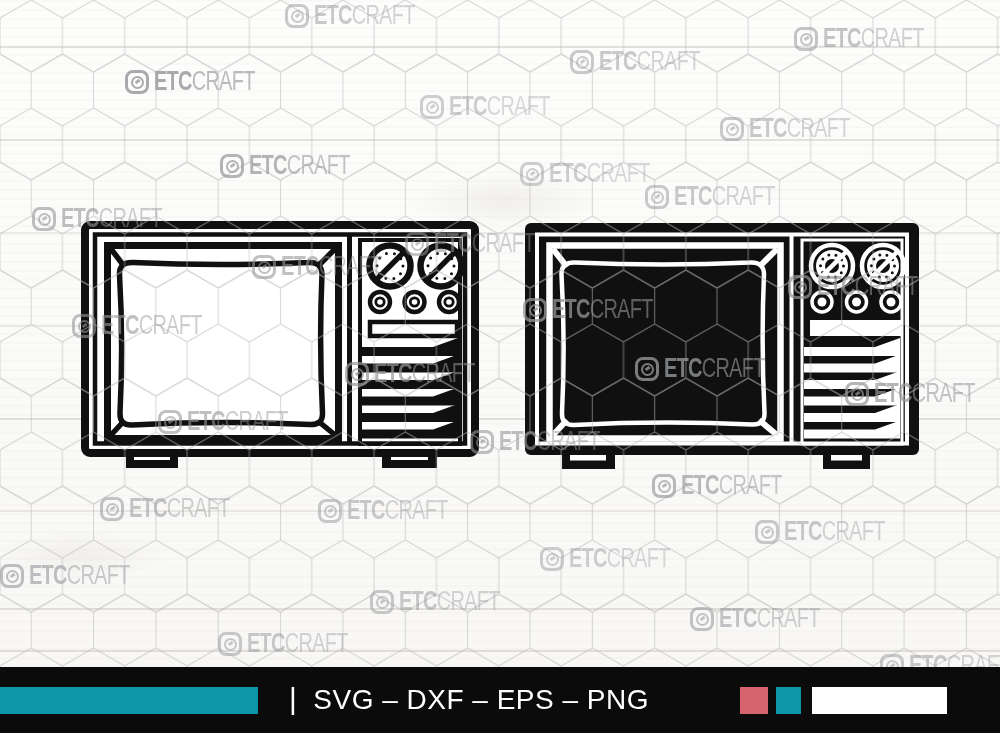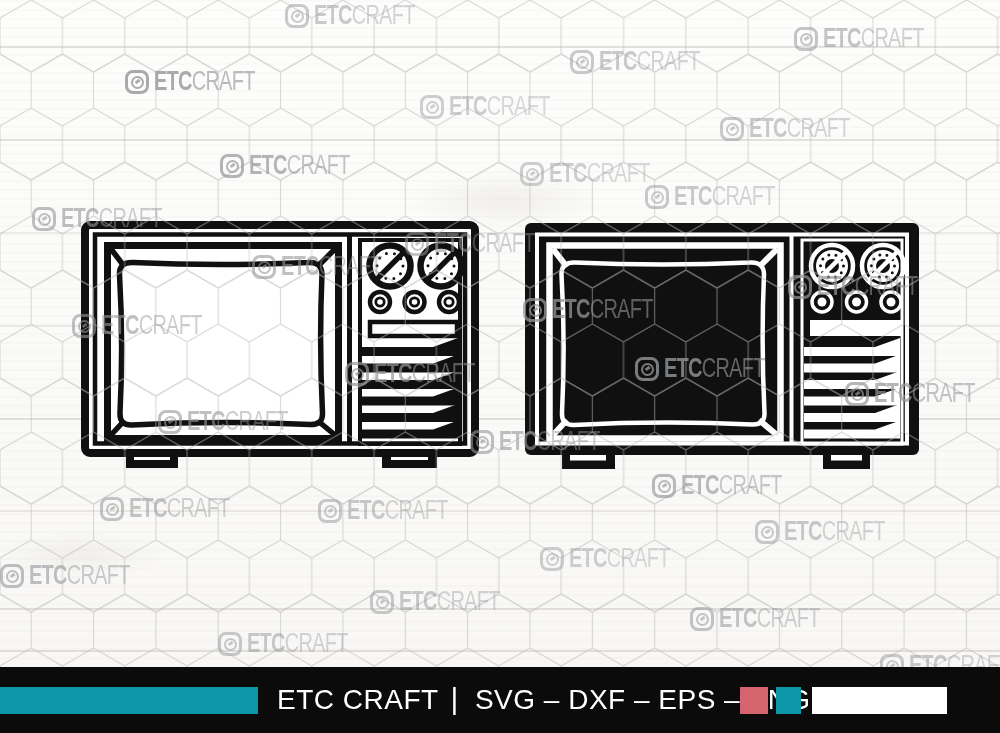--- a/index.html
+++ b/index.html
@@ -318,21 +318,20 @@
     </div>
       <div class="wm" style="left: 880px; top: 652px; opacity: 0.5;">
       <span class="wm-logo"></span>
       <span class="wm-text"><span class="wm-etc">ETC</span><span class="wm-craft">CRAFT</span></span>
     </div>
     </div>
 
   <div class="footer">
     <div class="footer-accent-left" style="background: rgb(13, 149, 168);"></div>
     <div class="footer-text">
-      <span>ETC CRAFT</span>
         <span class="footer-sep">|</span>
         <span>SVG – DXF – EPS – PNG</span>
     </div>
     <div class="sq sq-red" style="background: rgb(213, 100, 110);"></div>
     <div class="sq sq-teal" style="background: rgb(13, 149, 168);"></div>
     <div class="sq sq-white"></div>
   </div>
 
 </div>
 

